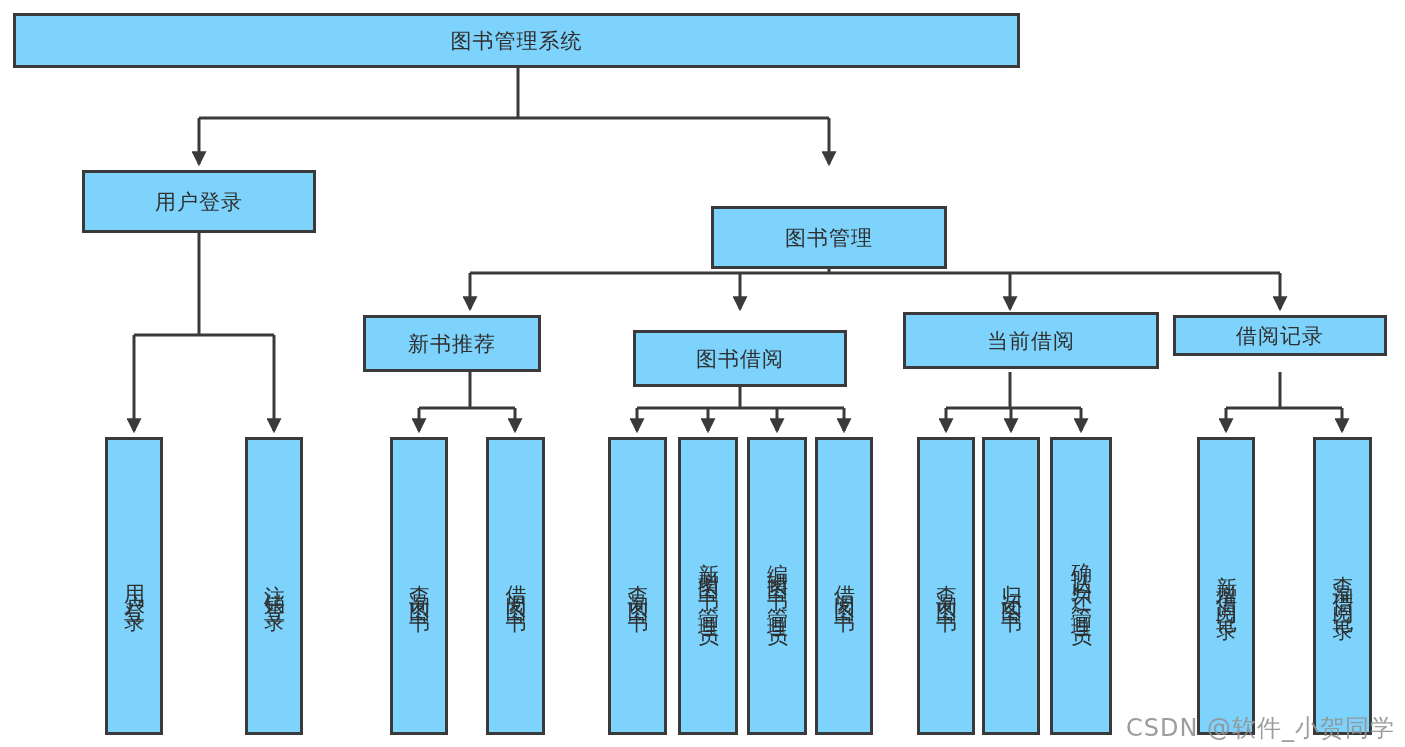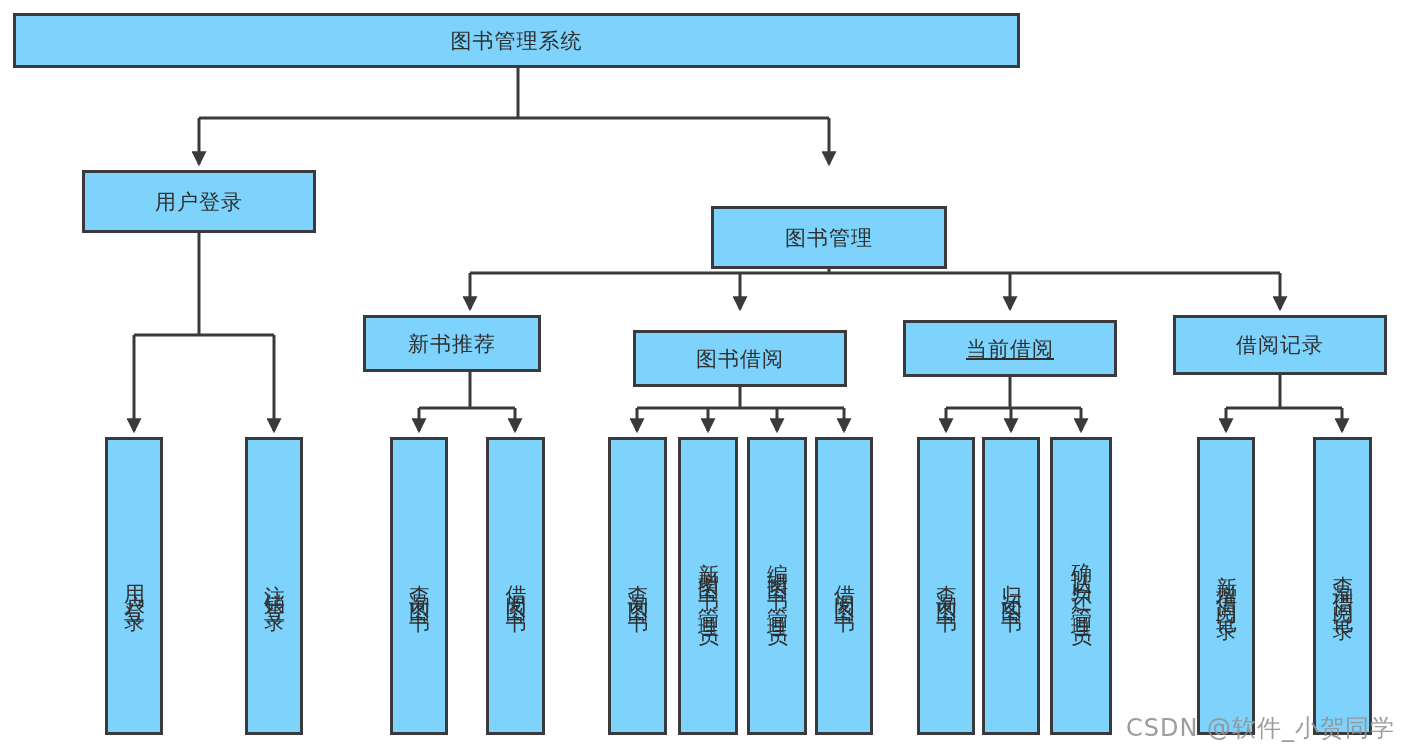--- a/index.html
+++ b/index.html
@@ -122,24 +122,24 @@
   <div class="box node" style="left:711px; top:170px; width:236px; height:63px;margin-top:36px;">
     <span class="hlabel">图书管理</span>
   </div>
 
   <div class="box node" style="left:363px; top:315px; width:178px; height:57px;">
     <span class="hlabel">新书推荐</span>
   </div>
   <div class="box node" style="left:633px; top:330px; width:214px; height:57px;align-items:center;">
     <span class="hlabel">图书借阅</span>
   </div>
-  <div class="box node" style="left:903px; top:320px; width:214px; height:57px;text-decoration:underline;">
+  <div class="box node" style="left:903px; top:312px; width:256px; height:57px;">
     <span class="hlabel">当前借阅</span>
   </div>
-  <div class="box node" style="left:1173px; top:315px; width:214px; height:60px;align-items:center;">
+  <div class="box node" style="left:1173px; top:315px; width:214px; height:41px;align-items:center;">
     <span class="hlabel">借阅记录</span>
   </div>
 
   <div class="box node leaf" style="left:105px; top:437px; width:58px; height:298px;">
     <span class="vlabel">用户登录</span>
   </div>
   <div class="box node leaf" style="left:245px; top:437px; width:58px; height:298px;">
     <span class="vlabel">注销登录</span>
   </div>
 

